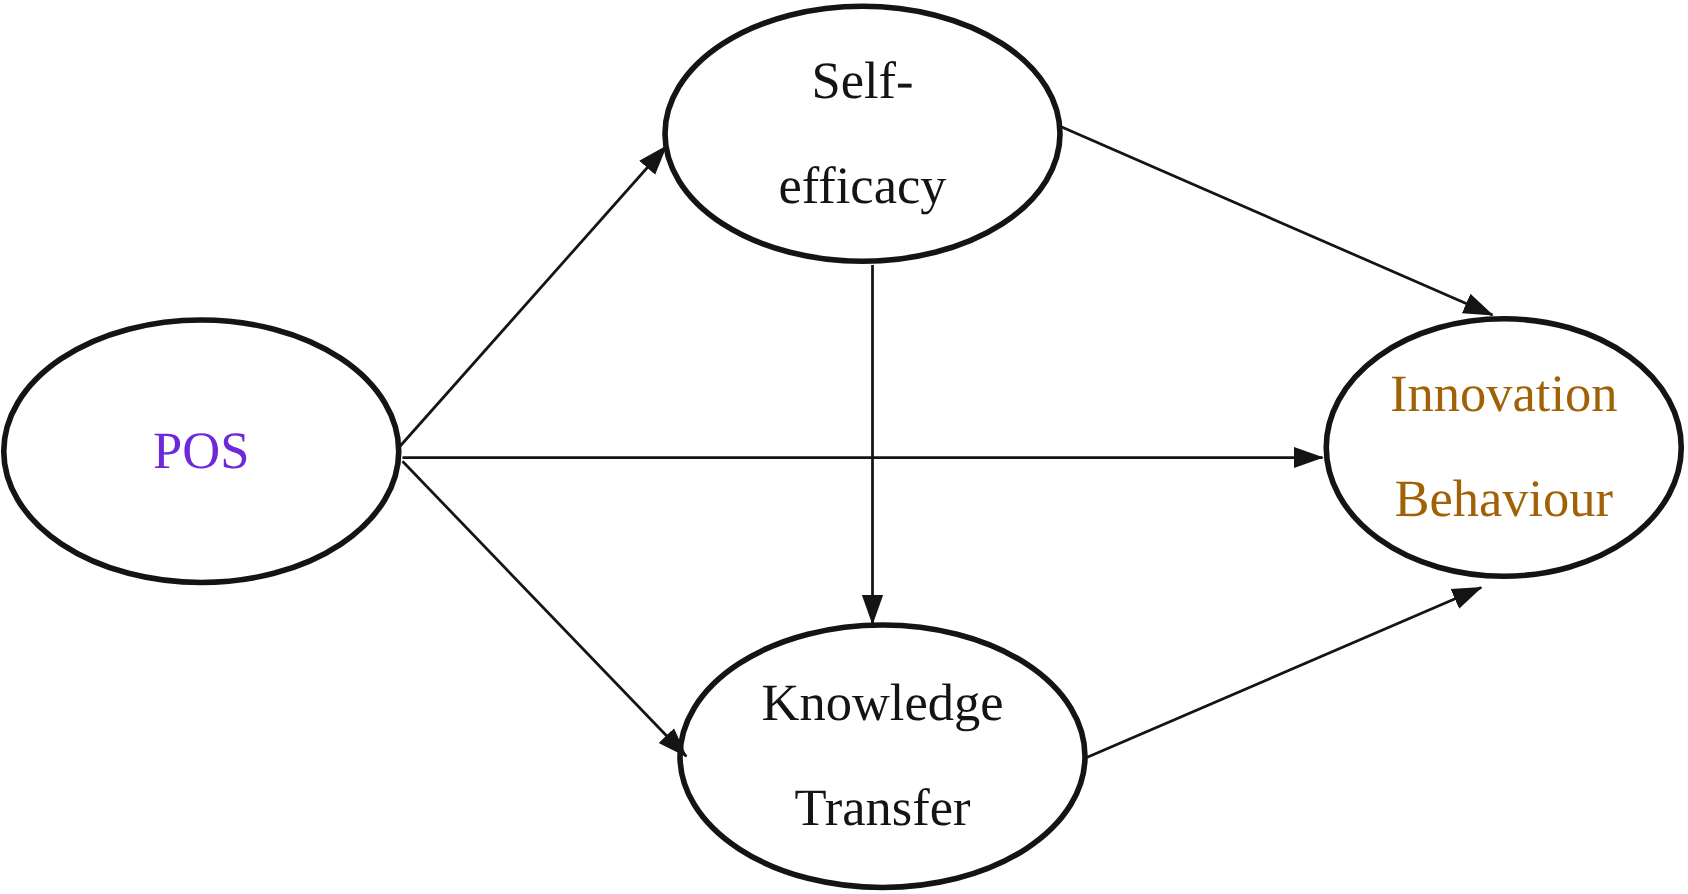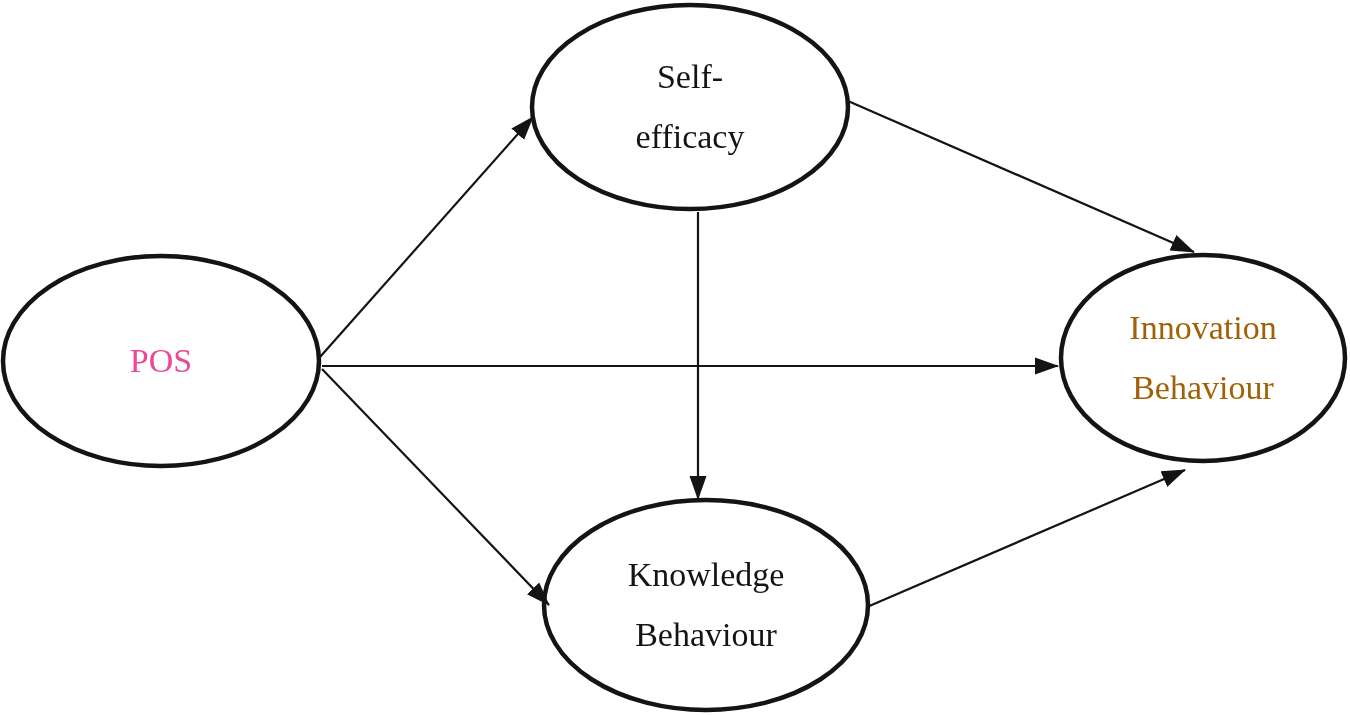--- a/index.html
+++ b/index.html
@@ -31,22 +31,22 @@
     height: 100%;
     pointer-events: none;
   }
   .node-label {
     position: absolute;
     display: flex;
     align-items: center;
     justify-content: center;
     text-align: center;
     white-space: pre-line;
-    font-size: 34px;
-    line-height: 60px;
+    font-size: 42px;
+    line-height: 84px;
     color: #141414;
   }
 </style>
 </head>
 <body>
 
 <div class="diagram-stage">
   <svg viewBox="0 0 1350 715">
     <defs>
       <marker id="arrowhead" markerWidth="26" markerHeight="20" refX="23" refY="10" orient="auto" markerUnits="userSpaceOnUse">
@@ -62,21 +62,21 @@
     <g id="edge-layer">
         <line x1="320" y1="357" x2="533" y2="117" stroke="#141414" stroke-width="2.2" marker-end="url(#arrowhead)"></line>
         <line x1="322" y1="366" x2="1058" y2="366" stroke="#141414" stroke-width="2.2" marker-end="url(#arrowhead)"></line>
         <line x1="322" y1="369" x2="549" y2="605" stroke="#141414" stroke-width="2.2" marker-end="url(#arrowhead)"></line>
         <line x1="848" y1="101" x2="1194" y2="252" stroke="#141414" stroke-width="2.2" marker-end="url(#arrowhead)"></line>
         <line x1="698" y1="212" x2="698" y2="499" stroke="#141414" stroke-width="2.2" marker-end="url(#arrowhead)"></line>
         <line x1="867" y1="607" x2="1185" y2="470" stroke="#141414" stroke-width="2.2" marker-end="url(#arrowhead)"></line>
       </g>
   </svg>
   <div class="label-layer" id="label-layer">
-      <div class="node-label" style="left: 3px; top: 256px; width: 316px; height: 210px; color: #ec4899;">POS</div>
+      <div class="node-label" style="left: 3px; top: 256px; width: 316px; height: 210px; color: #6d28d9;">POS</div>
       <div class="node-label" style="left: 532px; top: 5px; width: 316px; height: 204px; color: rgb(20, 20, 20);">Self-
 efficacy</div>
       <div class="node-label" style="left: 544px; top: 500px; width: 324px; height: 210px; color: rgb(20, 20, 20);">Knowledge
-Behaviour</div>
+Transfer</div>
       <div class="node-label" style="left: 1061px; top: 255px; width: 284px; height: 206px; color: #a16207;">Innovation
 Behaviour</div>
     </div>
 </div>
 
 </body></html>

